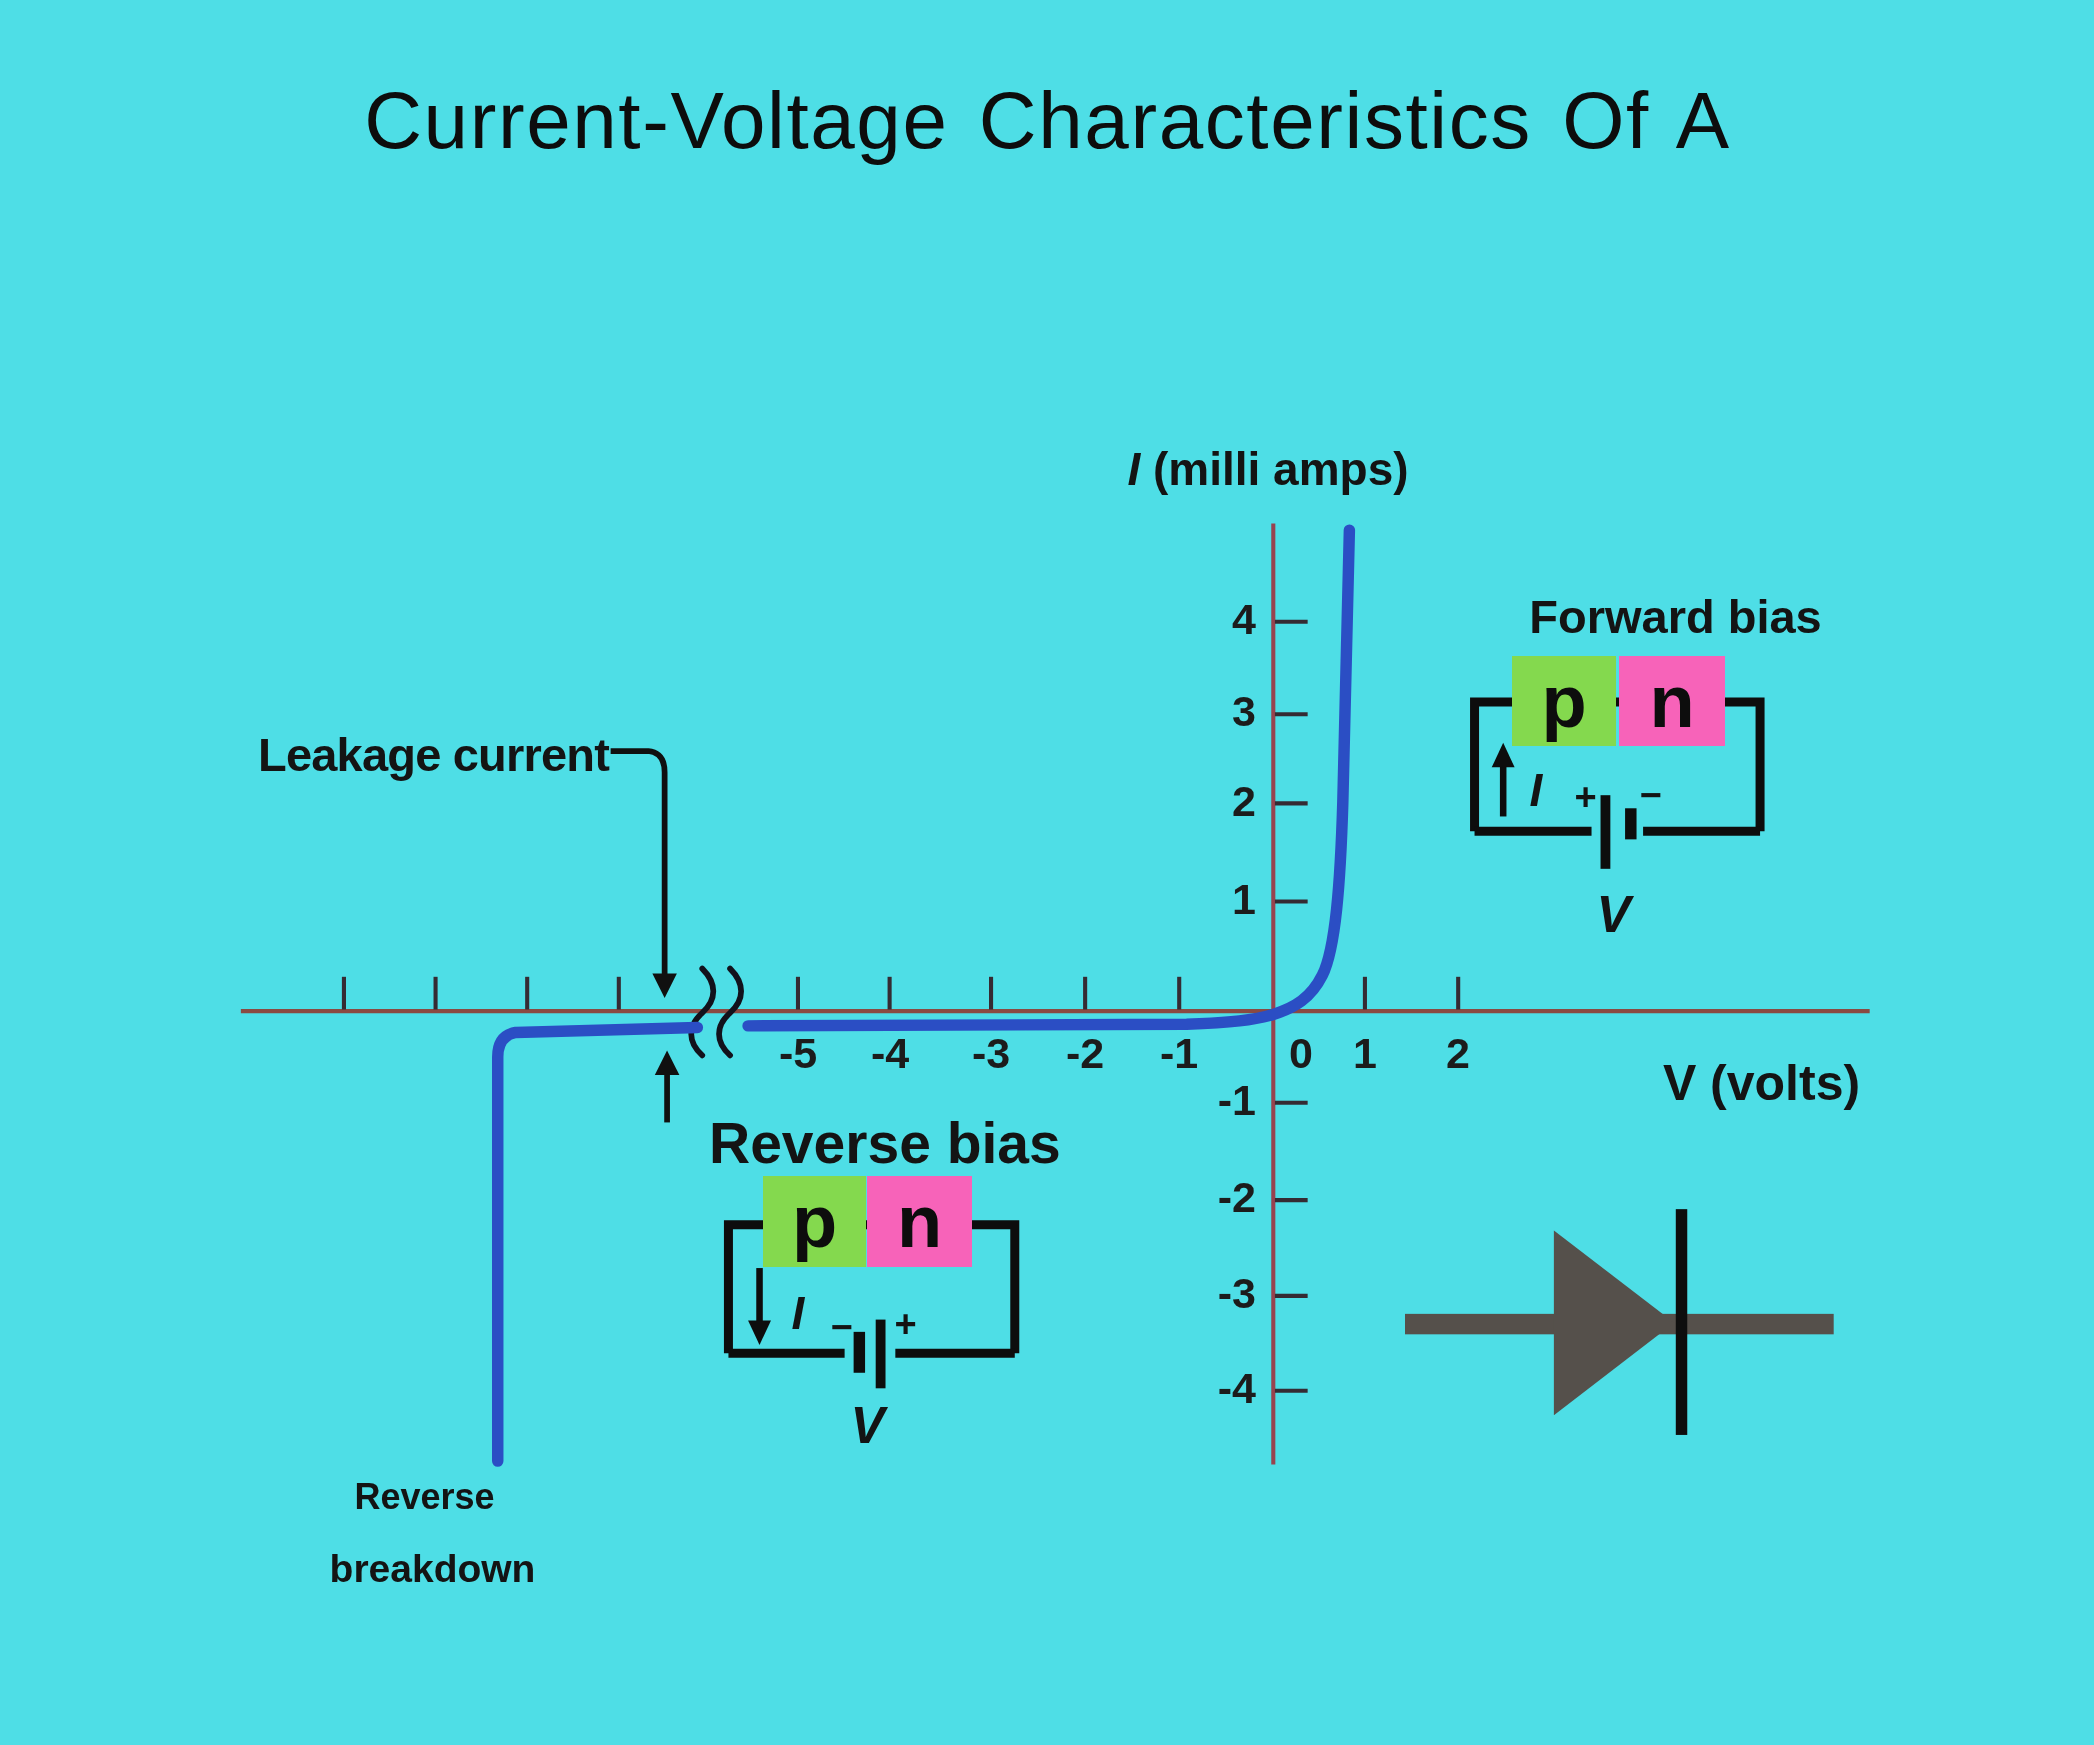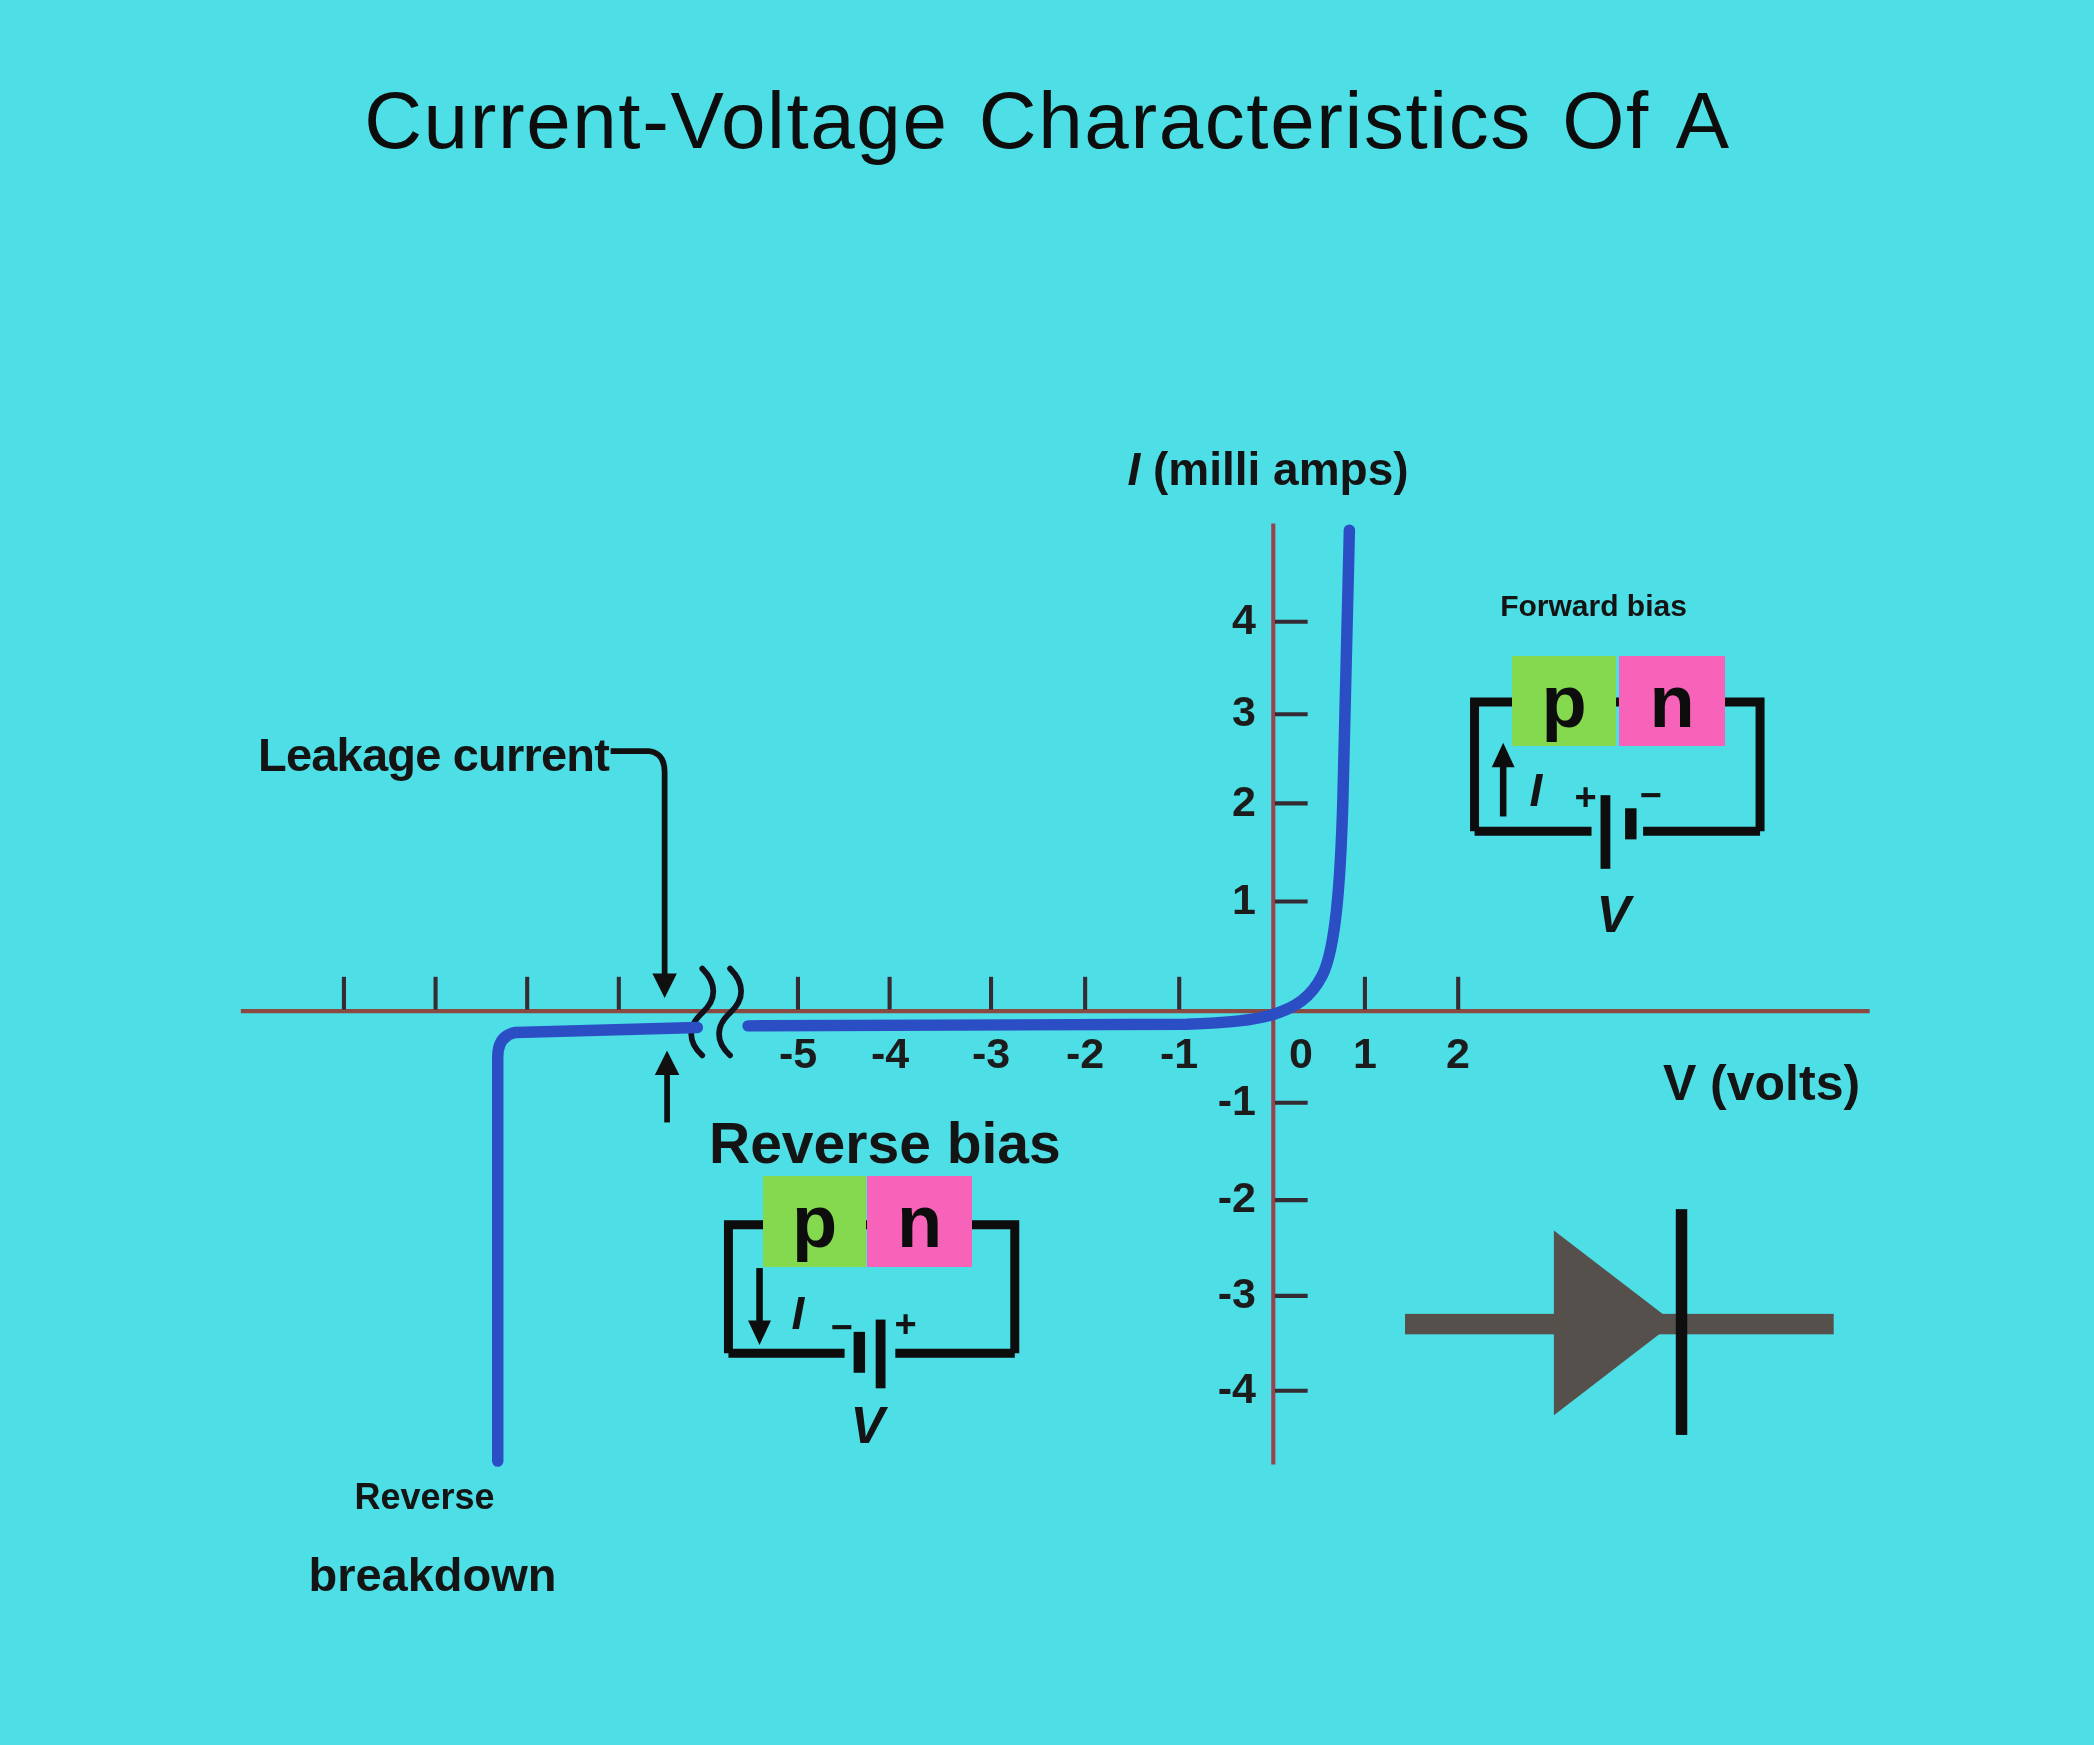--- a/index.html
+++ b/index.html
@@ -141,23 +141,23 @@
   <div class="tick-y" style="top:777px">2</div>
   <div class="tick-y" style="top:875px">1</div>
   <div class="tick-y" style="top:1076px">-1</div>
   <div class="tick-y" style="top:1173px">-2</div>
   <div class="tick-y" style="top:1269px">-3</div>
   <div class="tick-y" style="top:1364px">-4</div>
 
   <div class="lbl" style="left:258px;top:727px;font-size:47px;letter-spacing:-0.8px">Leakage current</div>
 
   <div class="lbl ctr" style="left:179px;top:1476px;width:491px;font-size:36px">Reverse</div>
-  <div class="lbl ctr" style="left:187px;top:1547px;width:491px;font-size:47px">breakdown</div>
+  <div class="lbl ctr" style="left:187px;top:1547px;width:491px;font-size:39px">breakdown</div>
 
-  <div class="lbl ctr" style="left:1430px;top:589px;width:327px;font-size:30px">Forward bias</div>
+  <div class="lbl ctr" style="left:1512px;top:589px;width:327px;font-size:47px">Forward bias</div>
   <div class="pn-box" style="left:1512px;top:656px;width:104px;height:90px;background:#84D94E">
       <span>p</span>
     </div>
   <div class="pn-box" style="left:1619px;top:656px;width:106px;height:90px;background:#F763B9">
       <span>n</span>
     </div>
   <div class="lbl ital ctr" style="left:1513px;top:763px;width:46px;font-size:46px">I</div>
   <div class="lbl ctr" style="left:1561px;top:776px;width:49px;font-size:38px">+</div>
   <div class="lbl ctr" style="left:1626px;top:774px;width:49px;font-size:38px">−</div>
   <div class="lbl ital ctr" style="left:1581px;top:885px;width:65px;font-size:51px">V</div>

